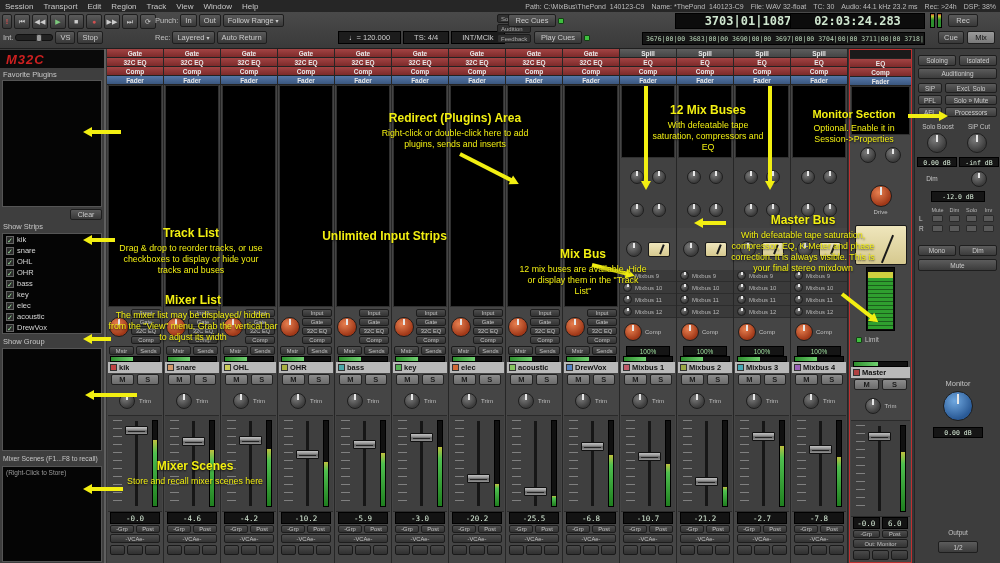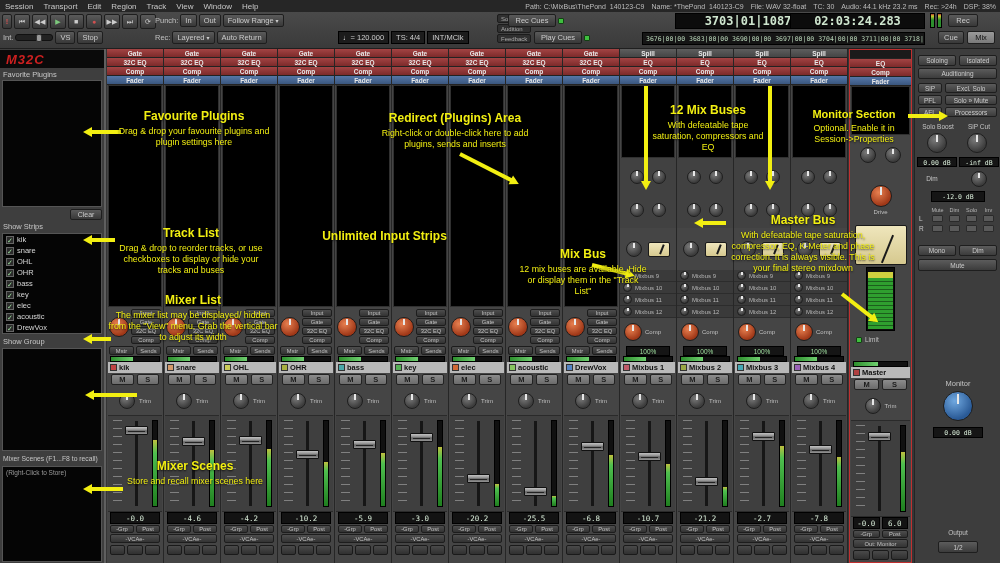--- a/index.html
+++ b/index.html
@@ -17,21 +17,21 @@
 .toolbar{position:absolute;left:0;top:12px;right:0;height:37px;background:linear-gradient(#4a4a4a,#3a3a3a);border-bottom:1px solid #1f1f1f;z-index:10;}
 .tb{position:absolute;display:flex;align-items:center;gap:2px;}
 .tlabel{font-size:7.5px;color:#c0c0c0;white-space:nowrap;}
 .tbtn{display:inline-flex;align-items:center;justify-content:center;background:linear-gradient(#5a5a5a,#383838);border:1px solid #1e1e1e;border-radius:2px;color:#ccc;font-size:7.5px;height:13px;padding:0 4px;white-space:nowrap;}
 .tbtn.tr{width:16px;height:15px;font-size:7px;padding:0;}
 .tbtn.play{color:#7cc97c;}
 .tbtn.rec{color:#d05050;}
 .tbtn.tiny{width:10px;height:15px;color:#d05050;font-weight:bold;}
 .tbtn.active{background:linear-gradient(#9a9a9a,#7a7a7a);color:#111;}
 .carr{font-size:6px;margin-left:2px;}
-.dbox{background:#1c1c1c;border:1px solid #000;color:#cfcfcf;font-size:7.5px;height:13px;padding:0 4px;display:inline-flex;align-items:center;white-space:nowrap;}
+.dbox{background:#1c1c1c;border:1px solid #000;color:#cfcfcf;font-size:7.5px;height:13px;padding:0 10px;display:inline-flex;align-items:center;white-space:nowrap;}
 .clock{position:absolute;background:#0c0c0c;border:1px solid #000;color:#cfe6cf;font-family:"DejaVu Sans Mono",monospace;font-weight:bold;font-size:12px;display:flex;align-items:center;justify-content:center;height:16px;}
 .cuemarkers{position:absolute;font-family:"DejaVu Sans Mono",monospace;font-size:6.5px;color:#b9d6b9;background:#151515;border:1px solid #000;height:13px;line-height:12px;padding:0 3px;overflow:hidden;white-space:nowrap;}
 .inds{position:absolute;display:flex;flex-direction:column;gap:1px;}
 .ind{background:#303030;border:1px solid #1c1c1c;padding:0 3px;height:9px;line-height:8px;border-radius:2px;font-size:6px;color:#a8a8a8;}
 .meters2{position:absolute;display:flex;gap:2px;}
 .meters2 i{width:5px;height:15px;background:linear-gradient(to top,#2d8f2d 55%,#caca30 85%,#b03030);border:1px solid #000;}
 .hslider{width:38px;height:7px;background:#222;border:1px solid #111;border-radius:3px;position:relative;display:inline-block;}
 .hslider i{position:absolute;left:55%;top:-1px;width:6px;height:8px;background:#999;border:1px solid #333;border-radius:2px;}
 .gled{width:6px;height:6px;background:#3fbf3f;border:1px solid #143f14;border-radius:1px;display:inline-block;}
 
@@ -1205,24 +1205,20 @@
     <div class="mon mbtn" style="left:3px;top:196px;width:38px;height:11px;">Mono</div>
     <div class="mon mbtn" style="left:44px;top:196px;width:38px;height:11px;">Dim</div>
     <div class="mon mbtn" style="left:3px;top:210px;width:79px;height:12px;">Mute</div>
     <div class="mon mlabel" style="left:0;top:330px;width:86px;font-size:7.5px;">Monitor</div>
     <span class="mon knob blue k30" style="left:28px;top:342px;"></span>
     <div class="mon mval" style="left:18px;top:378px;width:50px;height:11px;">0.00 dB</div>
     <div class="mon mlabel" style="left:0;top:480px;width:86px;">Output</div>
     <div class="mon mbtn" style="left:23px;top:492px;width:40px;height:12px;">1/2</div>
   </div>
 
-  <div class="ann" style="left:115px;top:110px;width:158px;">
-    <div class="at">Favourite Plugins</div>
-    <div class="ab">Drag &amp; drop your favourite plugins and plugin settings here</div>
-  </div>
   <div class="yar h hl" style="left:87px;top:130px;width:34px;"></div>
 
   <div class="ann" style="left:366px;top:112px;width:178px;">
     <div class="at">Redirect (Plugins) Area</div>
     <div class="ab">Right-click or double-click here to add plugins, sends and inserts</div>
   </div>
   <div class="yar h hr" style="left:460px;top:152px;width:62px;transform:rotate(27deg);transform-origin:left center;"></div>
 
   <div class="ann" style="left:652px;top:104px;width:112px;">
     <div class="at">12 Mix Buses</div>

